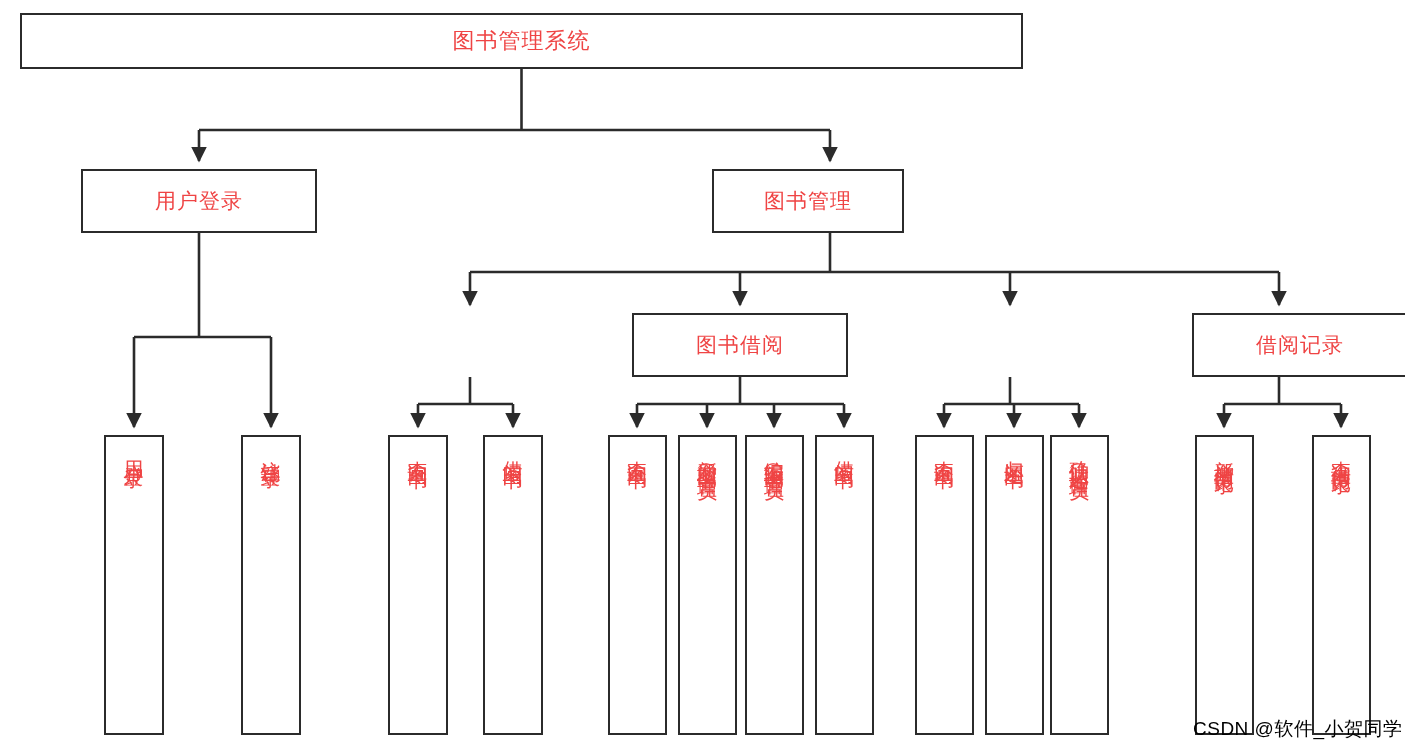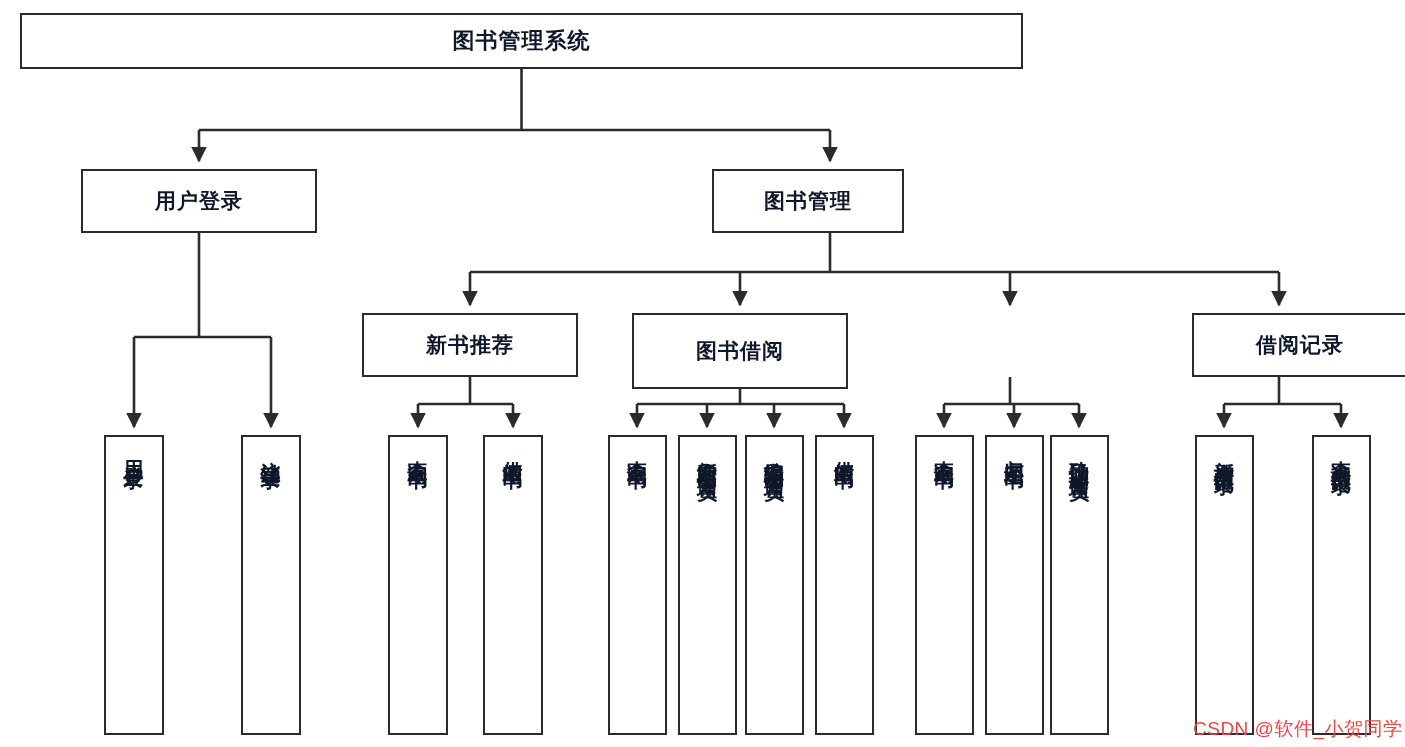--- a/index.html
+++ b/index.html
@@ -26,22 +26,21 @@
     pointer-events: none;
   }
   .node {
     position: absolute;
     box-sizing: border-box;
     background: #ffffff;
     border: 2px solid #2b2b2b;
     display: flex;
     align-items: center;
     justify-content: center;
-    color: #0f172a;
-    font-weight: bold;
+    color: #ef4444;
   }
   .node .label {
     display: block;
     text-align: center;
     line-height: 1.18;
   }
   .node.horizontal .label {
     writing-mode: horizontal-tb;
     font-size: 21px;
     letter-spacing: 1px;
@@ -54,21 +53,21 @@
   .node.vertical .label {
     writing-mode: vertical-rl;
     text-orientation: upright;
     font-size: 20px;
     letter-spacing: 3px;
     line-height: 1;
   }
   #root-node .label { font-size: 22px; }
   .watermark {
     position: absolute;
-    color: #ef4444;
+    color: #000000;
     font-size: 19px;
     letter-spacing: 0.5px;
     white-space: nowrap;
     user-select: none;
   }
 </style>
 </head>
 <body>
 
 <div id="canvas">
@@ -128,24 +127,21 @@
     <span class="label">图书管理系统</span>
   </div>
 
   <div class="node horizontal" style="left:81px; top:169px; width:236px; height:64px;">
     <span class="label">用户登录</span>
   </div>
   <div class="node horizontal" style="left:712px; top:169px; width:192px; height:64px;">
     <span class="label">图书管理</span>
   </div>
 
-  <div class="node horizontal" style="left:362px; top:313px; width:216px; height:64px;">
-    <span class="label">新书推荐</span>
-  </div>
-  <div class="node horizontal" style="left:632px; top:313px; width:216px; height:76px;">
+  <div class="node horizontal" style="left:632px; top:313px; width:216px; height:64px;">
     <span class="label">图书借阅</span>
   </div>
   <div class="node horizontal" style="left:1172px; top:313px; width:216px; height:64px;margin-left:20px;">
     <span class="label">借阅记录</span>
   </div>
 
   <div class="node vertical" style="left:104px; top:435px; width:60px; height:300px;">
     <span class="label">用户登录</span>
   </div>
   <div class="node vertical" style="left:241px; top:435px; width:60px; height:300px;">

